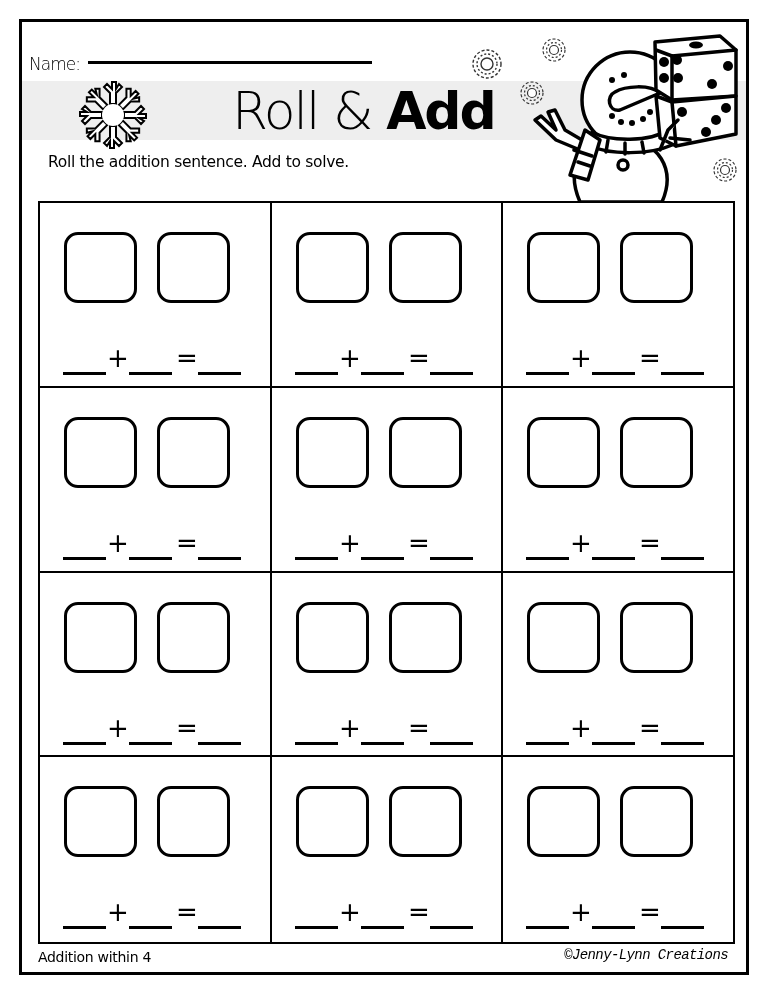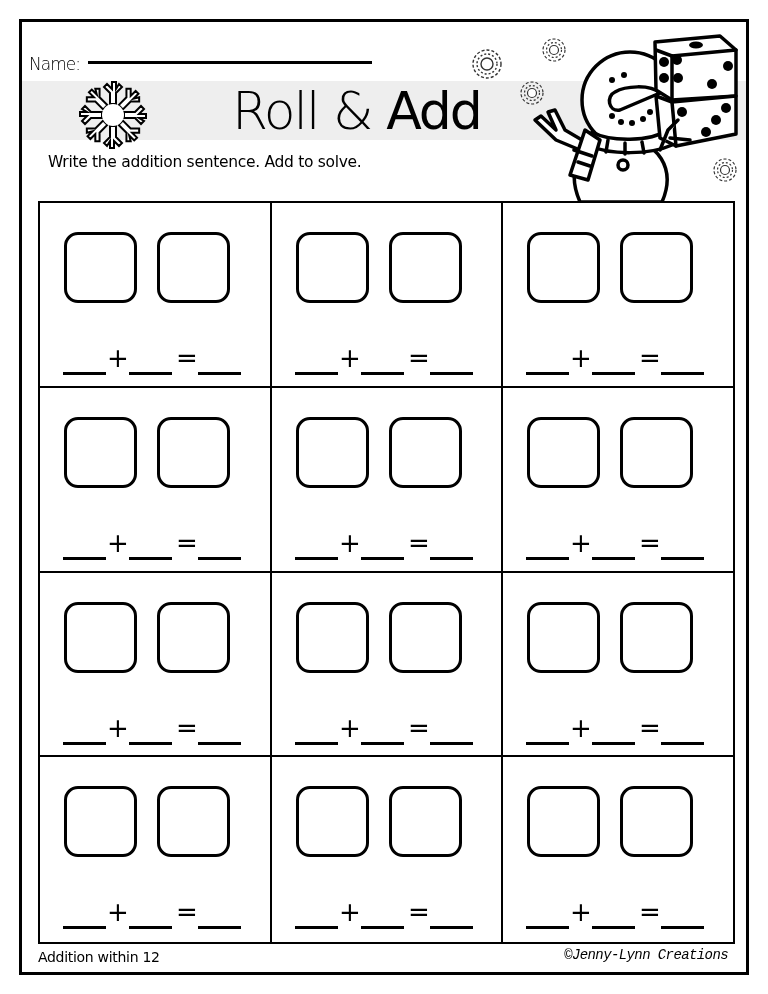--- a/index.html
+++ b/index.html
@@ -20,21 +20,21 @@
   }
   .name-line {
     position: absolute; left: 88px; top: 61px; width: 284px; height: 3px; background: #000;
   }
   .title {
     position: absolute; left: 203px; top: 78px; height: 66px;
     font-size: 52px; line-height: 66px; white-space: nowrap;
     font-family: "DejaVu Sans", sans-serif; letter-spacing: -2px;
   }
   .title .light { font-weight: 300; font-family: "DejaVu Sans", sans-serif; margin-left: 29px; }
-  .title .bold { font-weight: normal; }
+  .title .bold { font-weight: bold; }
 
   .instructions {
     position: absolute; left: 48px; top: 151px; font-size: 15.5px; line-height: 23px;
     font-family: "DejaVu Sans", sans-serif; letter-spacing: -0.3px;
   }
   .instructions div { white-space: nowrap; }
 
   .flake { position: absolute; }
   .snowman { position: absolute; left: 525px; top: 30px; width: 225px; height: 172px; }
 
@@ -178,21 +178,21 @@
       <circle cx="624" cy="75" r="3"></circle>
     <circle cx="612" cy="116" r="3"></circle>
       <circle cx="621" cy="122" r="3"></circle>
       <circle cx="632" cy="123" r="3"></circle>
       <circle cx="643" cy="119" r="3"></circle>
       <circle cx="650" cy="112" r="3"></circle>
   </g>
 </svg>
 
 <div class="instructions">
-  <div>Write the addition sentence. Add to solve.</div>
+  <div>Roll the addition sentence. Add to solve.</div>
 </div>
 
 <div class="grid" id="grid">
     <div class="cell">
     <div class="die d1"></div>
     <div class="die d2"></div>
     <div class="eq">
       <div class="blank b1"></div>
       <span class="op plus">+</span>
       <div class="blank b2"></div>
@@ -316,14 +316,14 @@
     <div class="eq">
       <div class="blank b1"></div>
       <span class="op plus">+</span>
       <div class="blank b2"></div>
       <span class="op equals">=</span>
       <div class="blank b3"></div>
     </div>
   </div>
   </div>
 
-<span class="footer-left">Addition within 12</span>
+<span class="footer-left">Addition within 4</span>
 <span class="footer-right">©Jenny-Lynn Creations</span>
 
 </body></html>

